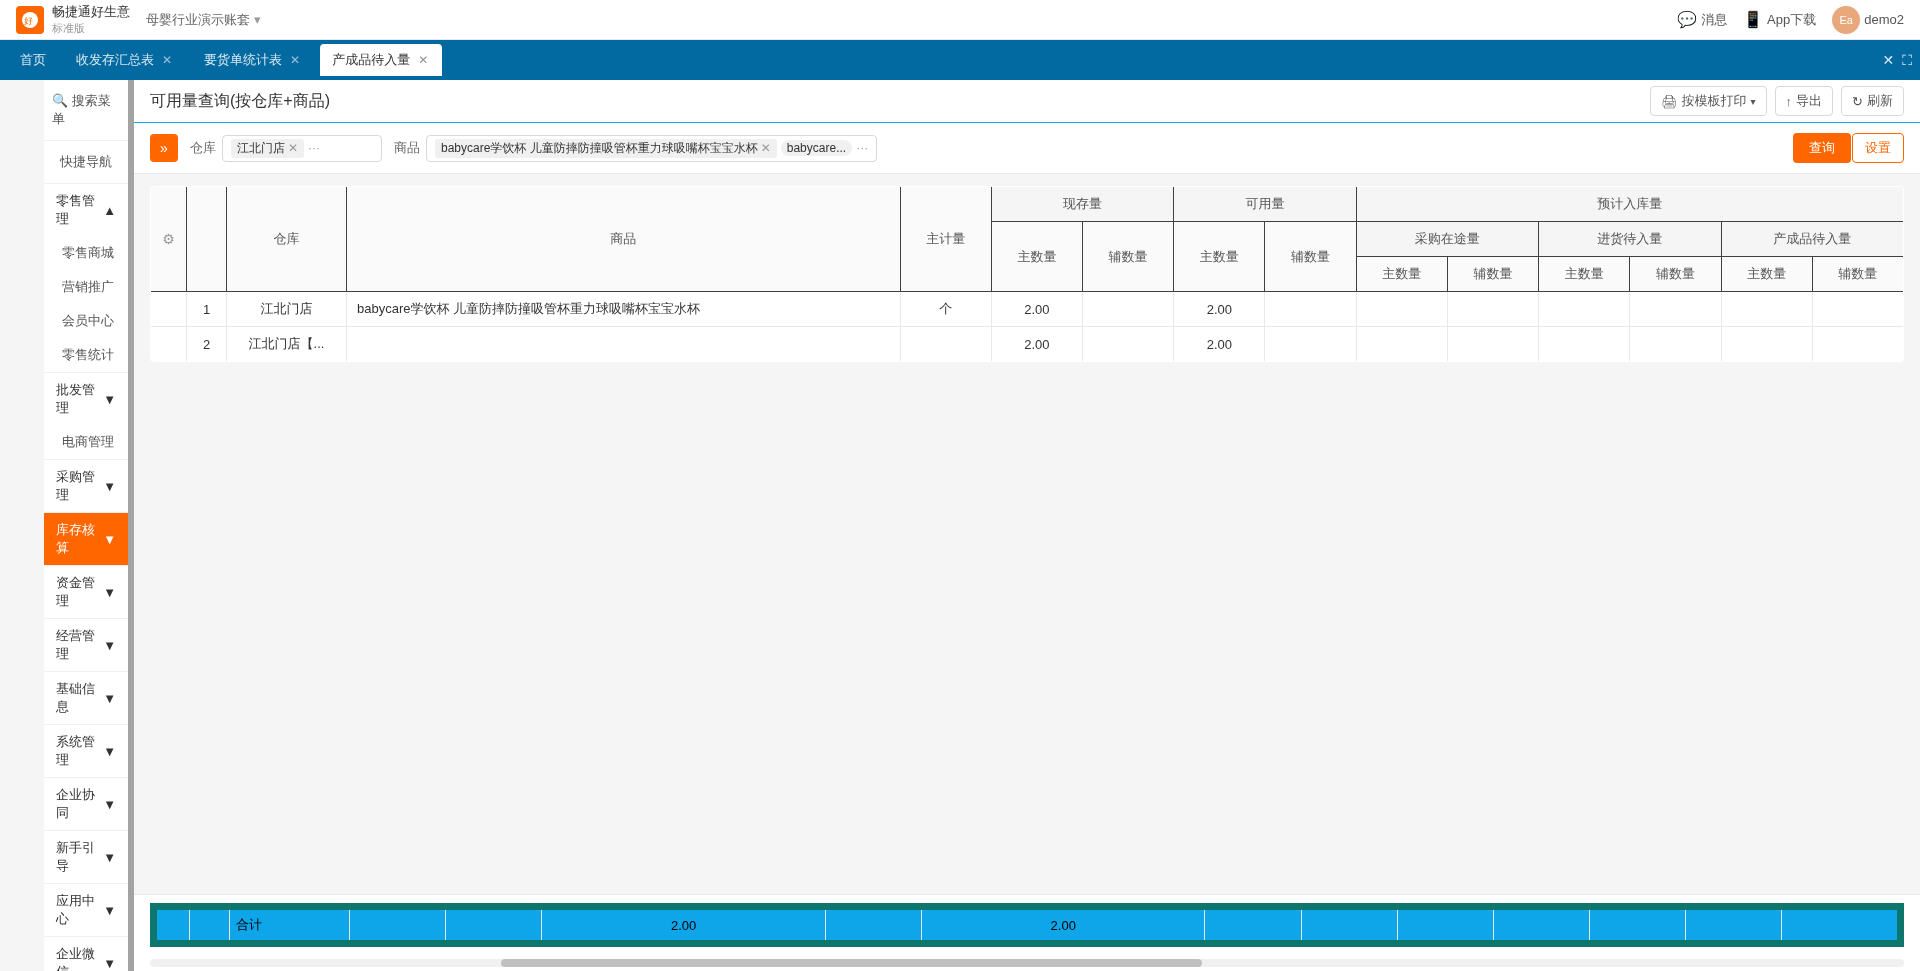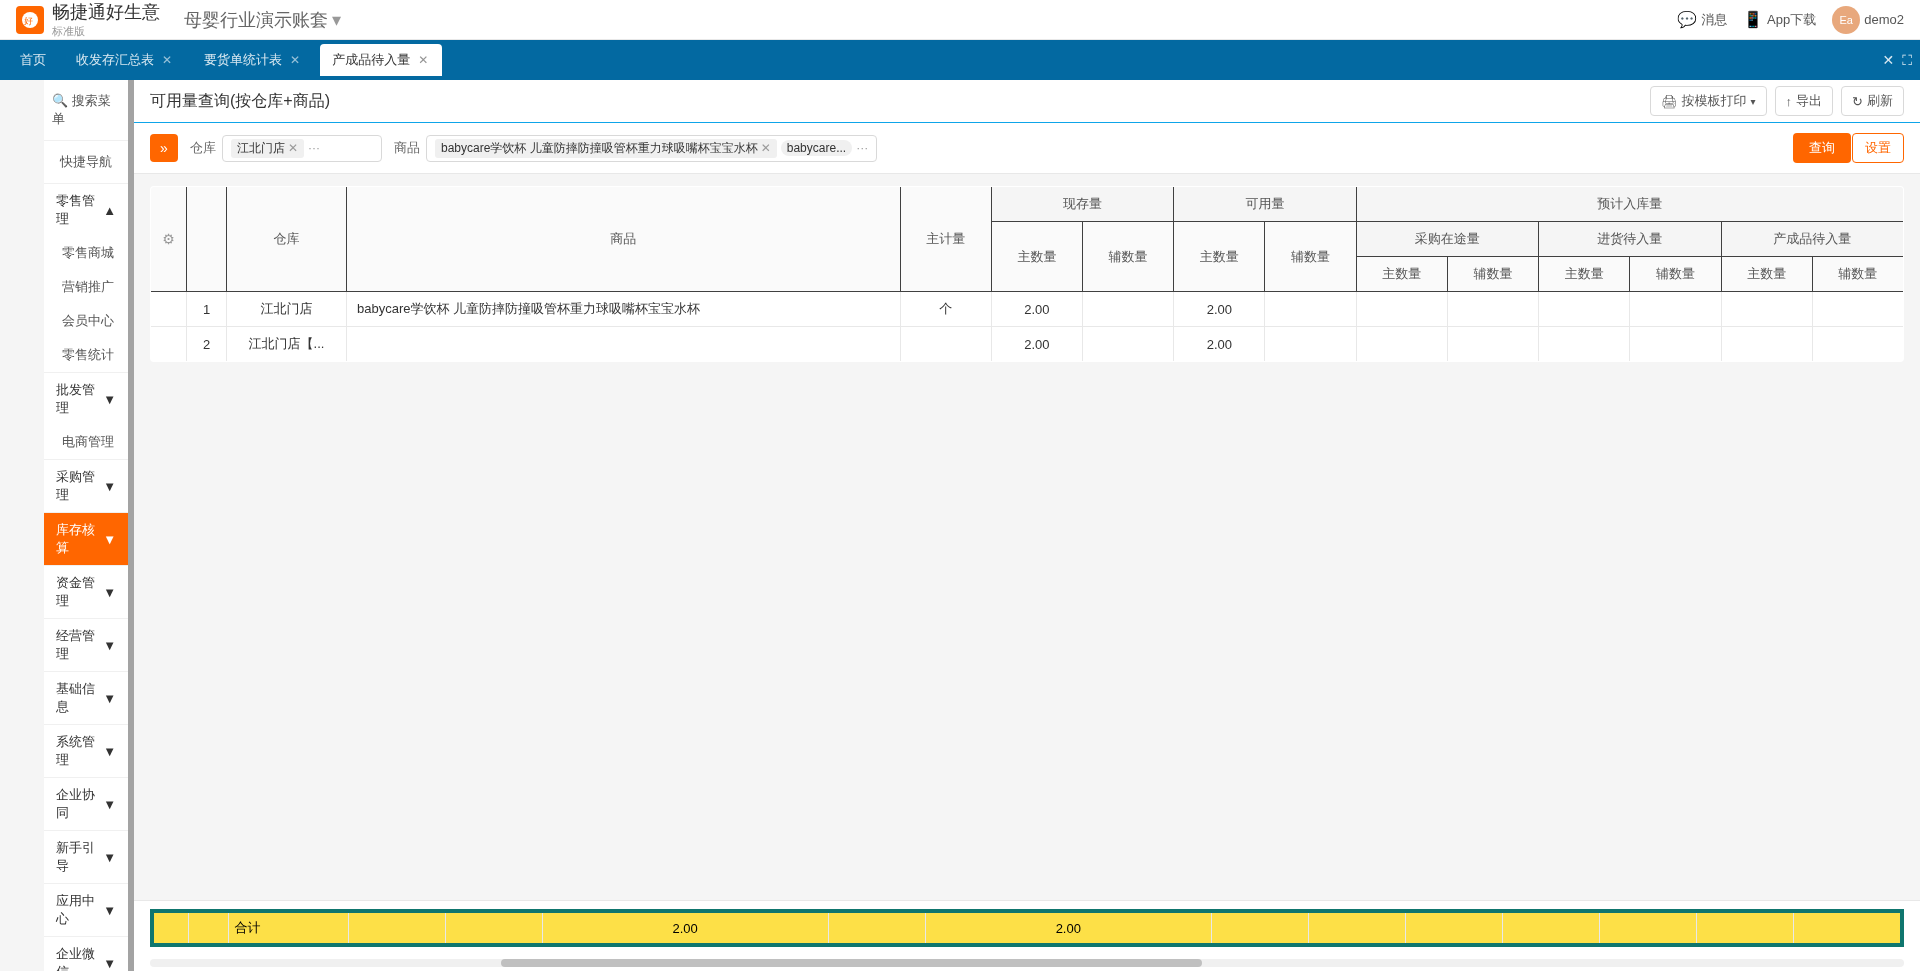--- a/index.html
+++ b/index.html
@@ -24,21 +24,21 @@
     .logo-icon {
       width: 28px;
       height: 28px;
       background: #ff6600;
       border-radius: 4px;
       display: flex;
       align-items: center;
       justify-content: center;
     }
     .logo-icon svg { width: 20px; height: 20px; }
-    .brand-text { font-size: 18px; color: #333; }
+    .brand-text { font-size: 13px; color: #333; }
     .brand-sub { font-size: 11px; color: #999; }
     .top-bar-right {
       display: flex;
       align-items: center;
       gap: 16px;
     }
     .top-bar-btn {
       display: flex;
       align-items: center;
       gap: 4px;
@@ -371,21 +371,21 @@
     <div class="logo-icon">
       <svg viewBox="0 0 20 20" fill="white">
           <circle cx="10" cy="10" r="8"></circle>
           <text x="4" y="14" font-size="9" fill="#ff6600">好</text>
         </svg>
     </div>
     <div>
       <div class="brand-text">畅捷通好生意</div>
       <div class="brand-sub">标准版</div>
     </div>
-    <div style="margin-left:16px;font-size:18px;color:#666;display:flex;align-items:center;gap:4px;">
+    <div style="margin-left:8px;font-size:13px;color:#666;display:flex;align-items:center;gap:4px;">
       <span>母婴行业演示账套</span>
       <span style="color:#999;">▾</span>
     </div>
   </div>
   <div class="top-bar-right">
     <div class="top-bar-btn">
       <span style="font-size:16px;">💬</span>
       <span>消息</span>
     </div>
     <div class="top-bar-btn">
@@ -646,21 +646,21 @@
       <td></td>
       <td></td>
       <td></td>
       <td></td>
     </tr>
           </tbody>
       </table>
     </div>
 
     <div class="table-footer">
-      <table style="width:100%;border-collapse:collapse;background:#fde047;border:4px solid #0f766e;">
+      <table style="width:100%;border-collapse:collapse;background:#0ea5e9;border:7px solid #0f766e;">
         <tbody>
             <tr>
           <td style="width:36px;border:1px solid #e8e8e8;padding:6px;"></td>
           <td style="width:40px;border:1px solid #e8e8e8;padding:6px;"></td>
           <td style="width:120px;border:1px solid #e8e8e8;padding:6px;font-weight:500;">合计</td>
           <td style="border:1px solid #e8e8e8;padding:6px;"></td>
           <td style="border:1px solid #e8e8e8;padding:6px;"></td>
           <td style="border:1px solid #e8e8e8;padding:6px;text-align:center;font-weight:500;">2.00</td>
           <td style="border:1px solid #e8e8e8;padding:6px;text-align:center;"></td>
           <td style="border:1px solid #e8e8e8;padding:6px;text-align:center;font-weight:500;">2.00</td>

